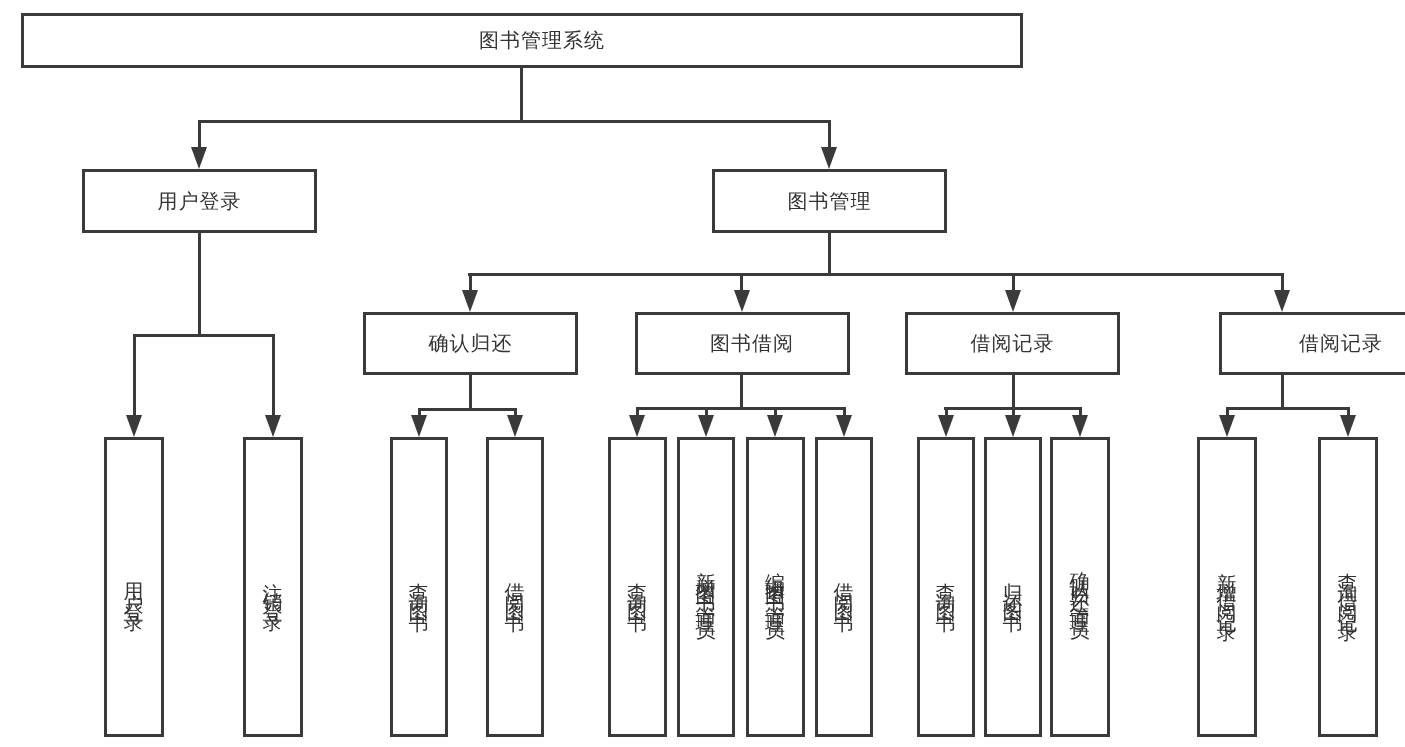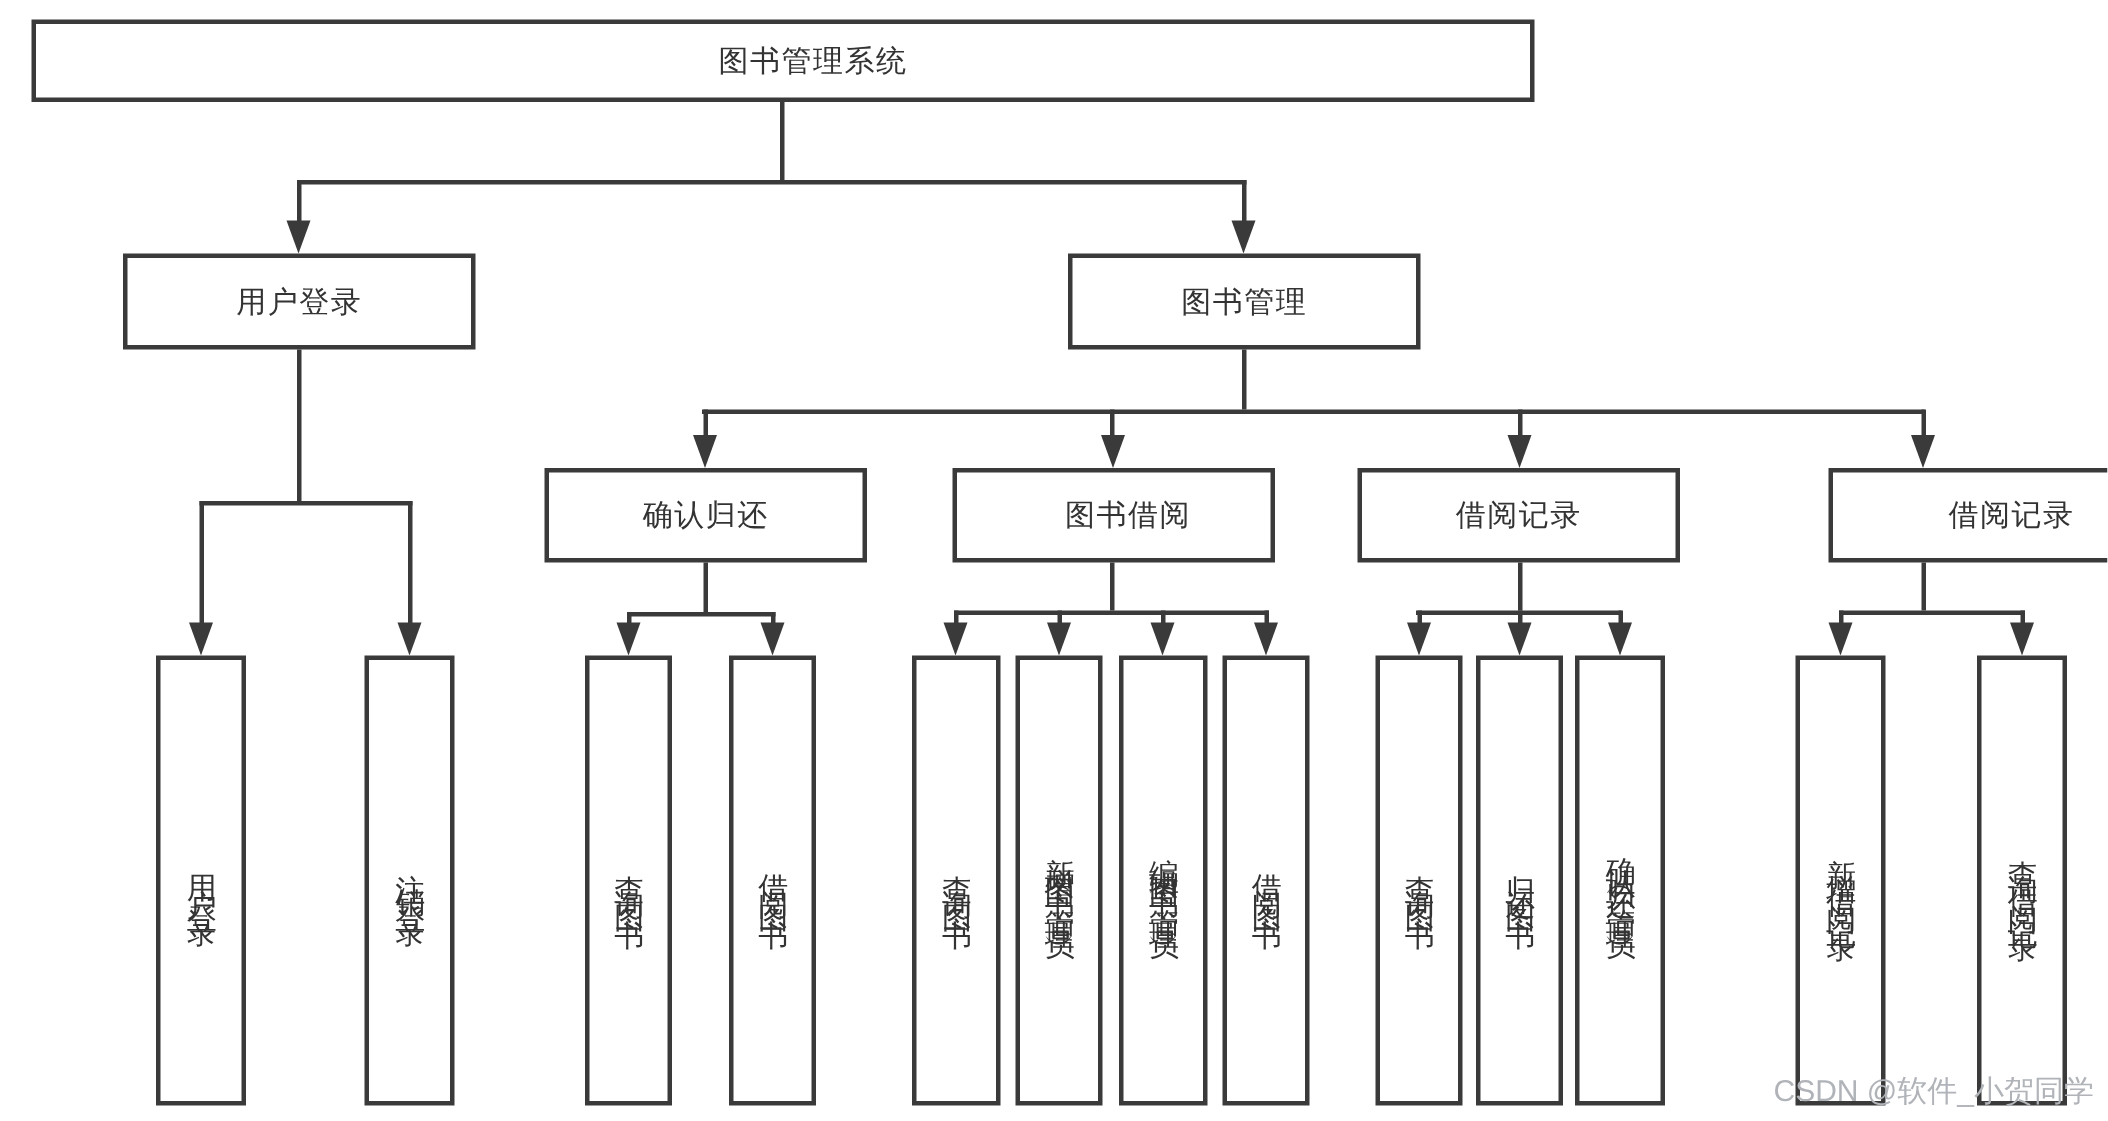--- a/index.html
+++ b/index.html
@@ -173,15 +173,14 @@
     <span class="vtext tight">确认归还（管理员）</span>
   </div>
 
   <div class="leaf" style="left:1197px;top:437px;width:60px;height:300px;">
     <span class="vtext">新增借阅记录</span>
   </div>
   <div class="leaf" style="left:1318px;top:437px;width:60px;height:300px;">
     <span class="vtext">查询借阅记录</span>
   </div>
 
-  <div class="watermark">CSDN @软件_小贺同学</div>
 
 </div>
 
 </body></html>

